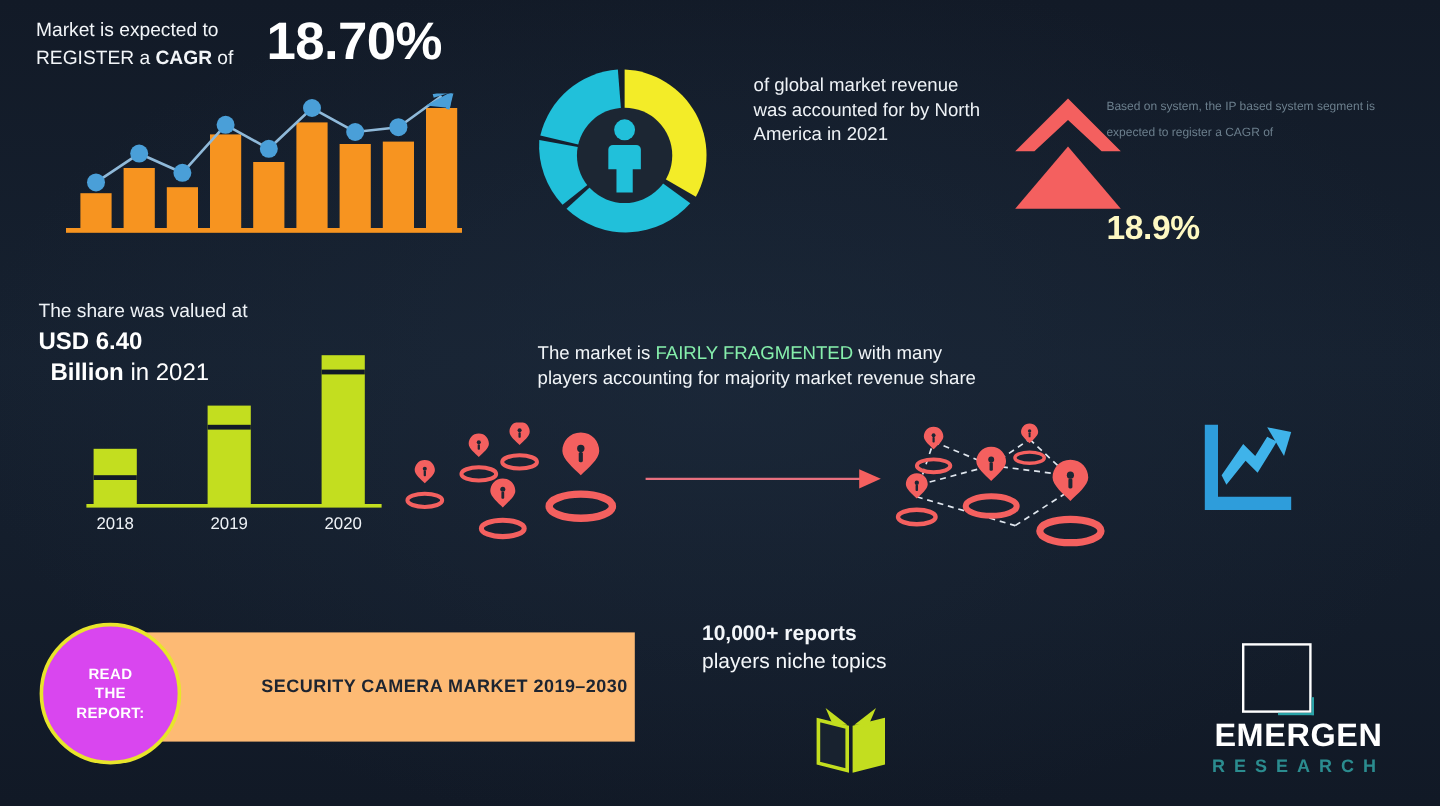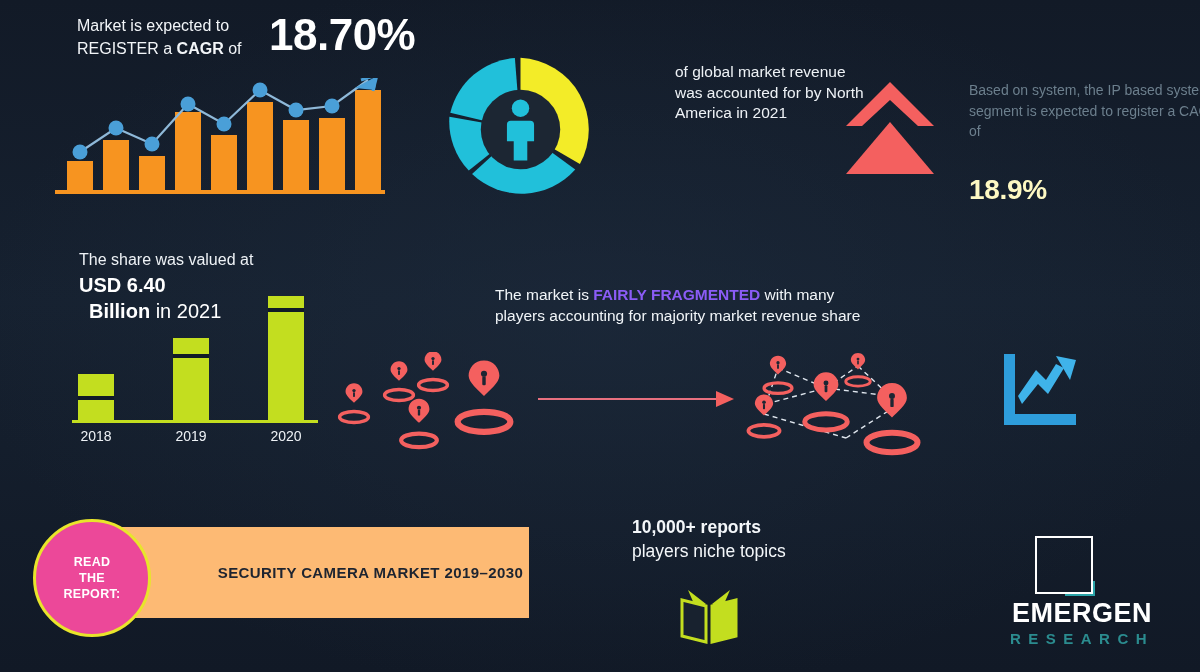--- a/index.html
+++ b/index.html
@@ -13,42 +13,42 @@
   #map-bg{position:absolute;left:0;top:0;width:1200px;height:672px;}
   #vignette{
     position:absolute;left:0;top:0;width:1200px;height:672px;
     background:
       radial-gradient(ellipse 900px 520px at 600px 330px, rgba(30,44,62,.55) 0%, rgba(18,26,39,0) 70%),
       linear-gradient(180deg,#121a27 0%, #162130 45%, #111926 100%);
     pointer-events:none;
   }
 
   
-  .txt{position:absolute;color:#fff;margin-left:47px;}
+  .txt{position:absolute;color:#fff;}
   .b{font-weight:bold;}
   .huge{font-size:44px;font-weight:bold;letter-spacing:-.5px;}
 
   
   #hdr-text{left:30px;top:14px;width:200px;font-size:16px;line-height:23px;color:#f2f5f8;}
   #hdr-pct{left:222px;top:10px;}
 
   
   #topchart{position:absolute;left:55px;top:78px;width:330px;height:120px;}
 
   
   #donut{position:absolute;left:443px;top:52px;width:155px;height:155px;}
   #donut-text{left:628px;top:58px;width:200px;}
   #donut-pct{font-size:41px;font-weight:bold;line-height:44px;letter-spacing:-.5px;}
   #donut-desc{font-size:15.5px;line-height:20.5px;color:#eef2f6;margin-top:4px;}
 
   
   #chev{position:absolute;left:842px;top:78px;width:96px;height:100px;}
 
   
-  #ip-text{left:922px;top:80px;width:262px;font-size:14px;line-height:20.5px;color:#6c7f8d;}
+  #ip-text{left:922px;top:80px;width:262px;font-size:10px;line-height:20.5px;color:#6c7f8d;}
   #ip-pct{left:922px;top:174px;font-size:28px;font-weight:bold;color:#fef9c3;letter-spacing:-.3px;text-align:center;}
 
   
   #kd-text{left:922px;top:238px;width:272px;font-size:15.5px;line-height:20.5px;color:#f1f5f8;}
   .squiggle{
     text-decoration:underline;
     text-decoration-color:#d9534f;
     text-decoration-style:wavy;
     text-decoration-thickness:1px;
   }
@@ -56,41 +56,41 @@
 
   
   #val-text{left:32px;top:251px;width:300px;}
   #val-l1{font-size:16px;color:#eef2f6;}
   #val-l2{font-size:20px;font-weight:bold;margin-top:5px;}
   #val-l3{font-size:20px;margin-top:3px;padding-left:10px;}
   #greenchart{position:absolute;left:58px;top:278px;width:280px;height:170px;}
 
   
   #frag{left:448px;top:285px;width:372px;font-size:15.5px;line-height:20.5px;color:#f1f5f8;}
-  .hl{color:#8b5cf6;font-weight:bold;}
+  .hl{color:#86efac;font-weight:normal;}
 
   
   #pins-left{position:absolute;left:332px;top:352px;width:192px;height:98px;}
   #arrow{position:absolute;left:536px;top:388px;width:200px;height:22px;}
   #pins-right{position:absolute;left:734px;top:344px;width:200px;height:124px;}
 
   
   #banner{
     position:absolute;left:112px;top:527px;width:417px;height:91px;
     background:#fdba74;
   }
   #banner-label{
     position:absolute;left:0;top:0;width:417px;height:91px;
     display:flex;align-items:center;justify-content:center;
     color:#1d2430;font-size:15px;font-weight:bold;letter-spacing:.4px;
     padding-left:100px;box-sizing:border-box;
   }
   #readcircle{
     position:absolute;left:33px;top:519px;width:112px;height:112px;border-radius:50%;
-    background:#ec4899;border:3px solid #e8e52b;
+    background:#d946ef;border:3px solid #e8e52b;
     display:flex;align-items:center;justify-content:center;
   }
   #readcircle span{
     color:#fff;font-size:12.5px;font-weight:bold;line-height:16px;text-align:center;letter-spacing:.3px;
   }
 
   
   #rep-text{left:585px;top:515px;width:230px;font-size:17.5px;line-height:24px;color:#f4f7fa;}
   #book{position:absolute;left:676px;top:586px;width:66px;height:60px;}
 

